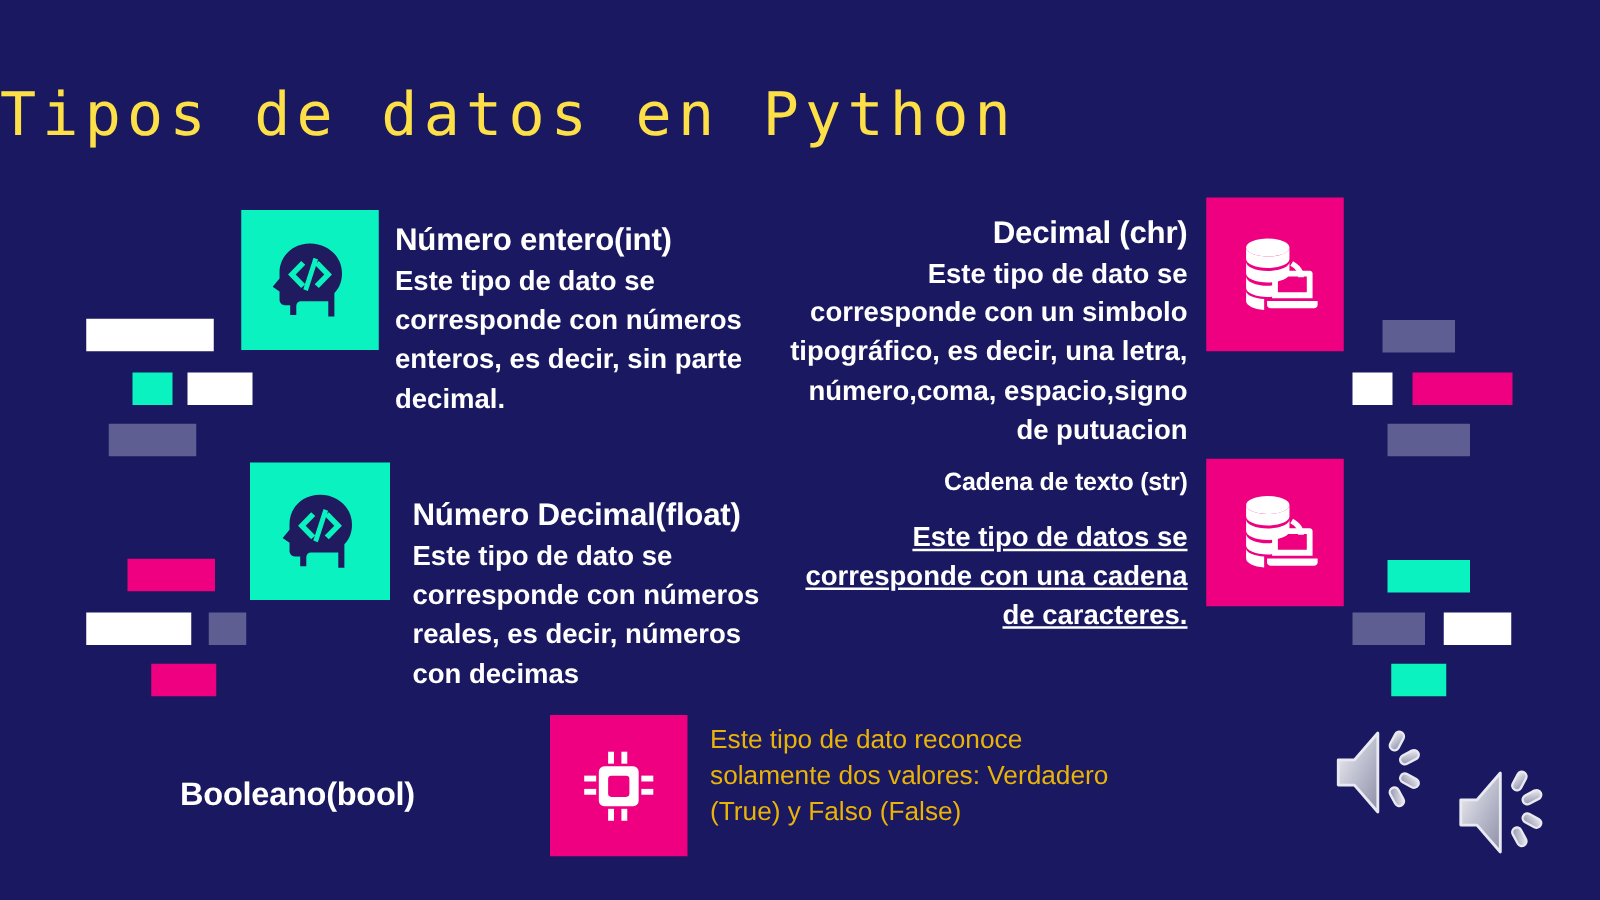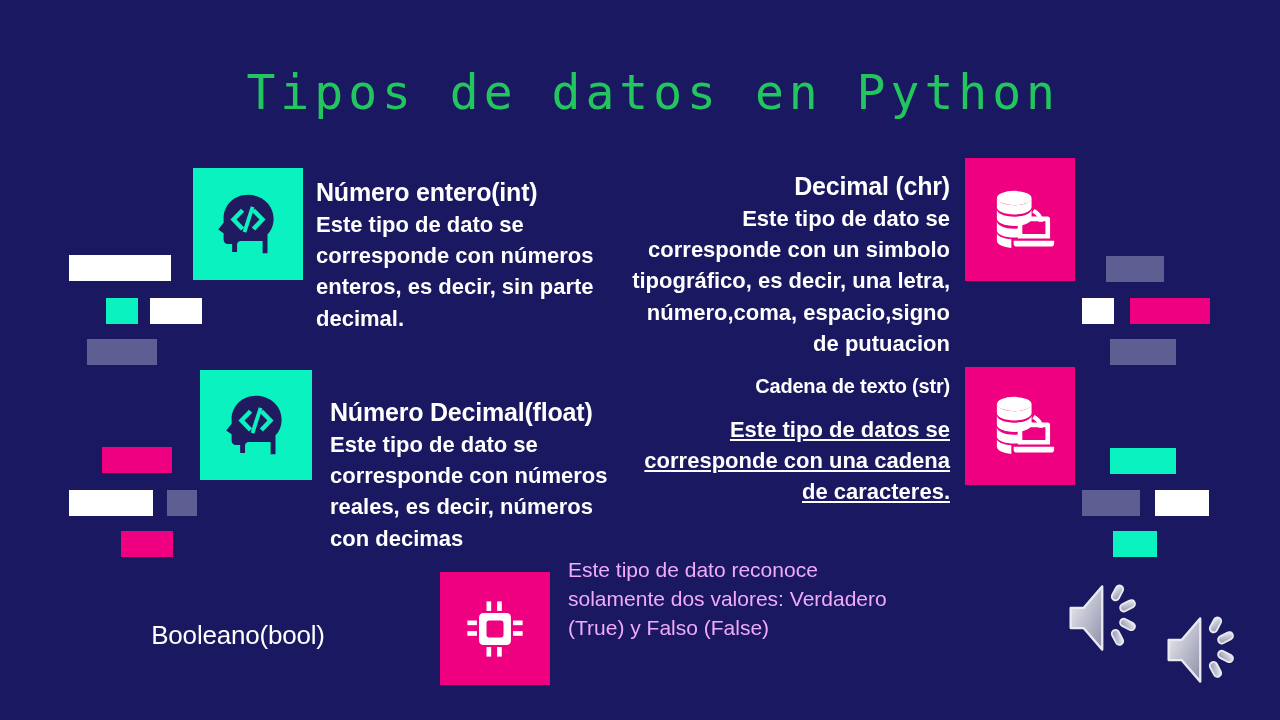--- a/index.html
+++ b/index.html
@@ -15,26 +15,26 @@
     overflow: hidden;
     font-family: "Liberation Sans", sans-serif;
   }
 
   
   #title {
     position: absolute;
     left: 0;
     top: 64px;
     width: 1060px;
-    text-align: right;
+    text-align: left;
     font-family: "DejaVu Sans Mono", "Liberation Mono", monospace;
     font-size: 48px;
     font-weight: 400;
     letter-spacing: 5px;
-    color: #22c55e;
+    color: #fde047;
     white-space: nowrap;
   }
 
   
   .deco {
     position: absolute;
   }
 
   
   .icon-tile {
@@ -70,29 +70,29 @@
 
   
   #bool-label {
     position: absolute;
     left: 100px;
     top: 620px;
     width: 276px;
     text-align: center;
     color: #FFFFFF;
     font-size: 26px;
-    font-weight: normal;
+    font-weight: bold;
     letter-spacing: -0.2px;
   }
   #bool-body {
     position: absolute;
     left: 568px;
-    top: 556px;
+    top: 578px;
     width: 330px;
-    color: #f0abfc;
+    color: #eab308;
     font-size: 21px;
     font-weight: 400;
     line-height: 1.37;
   }
 
   
   .speaker { position: absolute; }
 </style>
 </head>
 <body>

